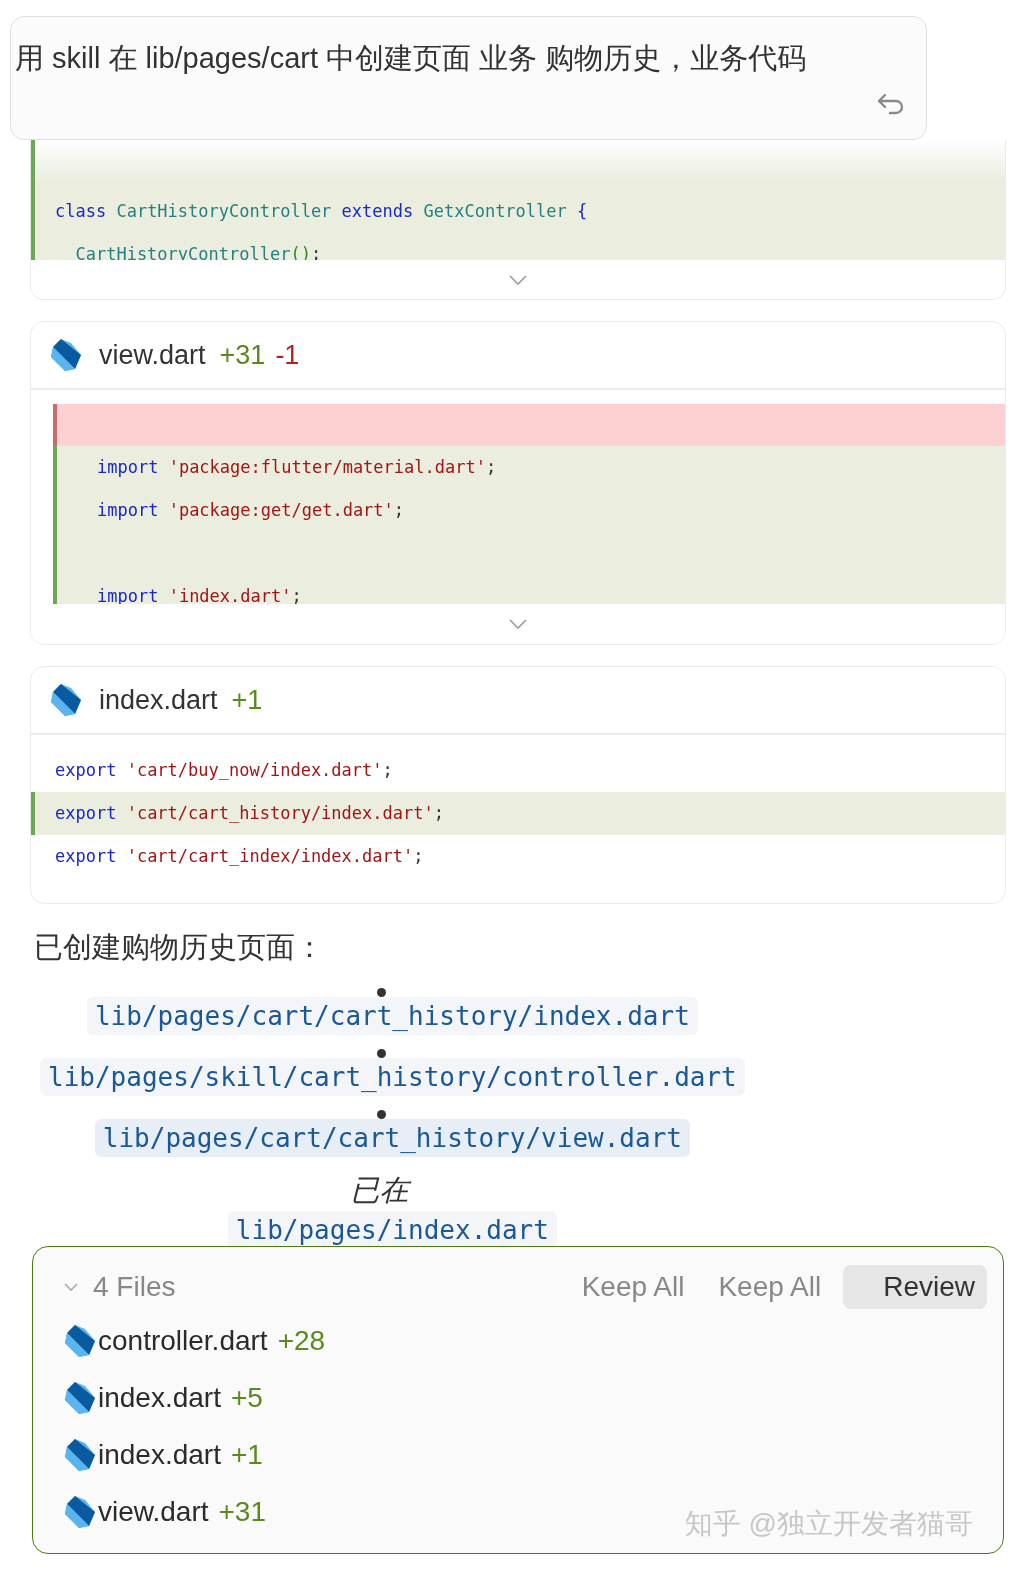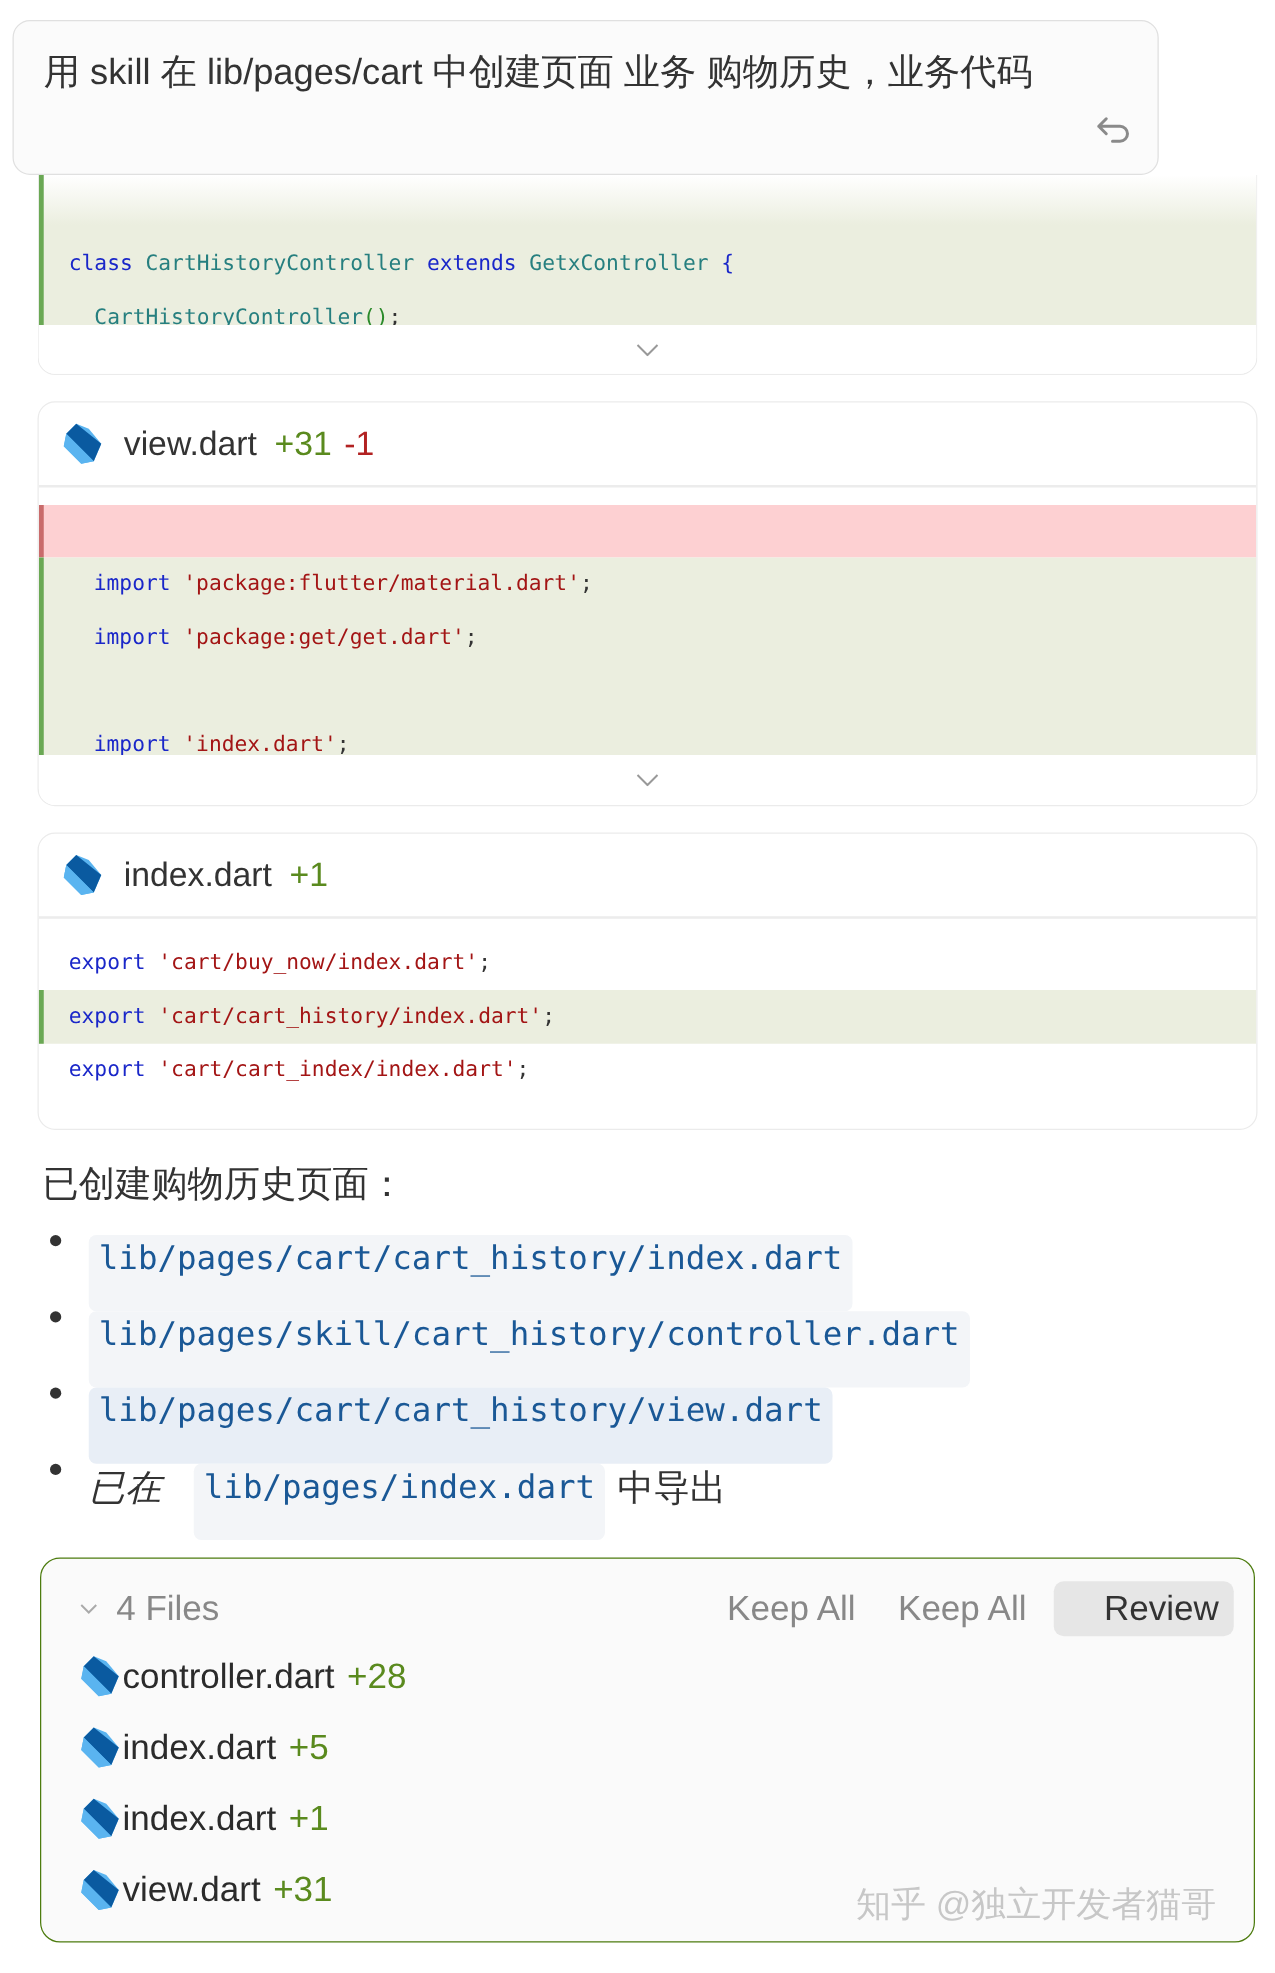--- a/index.html
+++ b/index.html
@@ -4,21 +4,21 @@
 <style>
   * { box-sizing: border-box; margin: 0; padding: 0; }
   body {
     width: 1020px; height: 1578px; background: #ffffff;
     font-family: "Liberation Sans", "DejaVu Sans", sans-serif;
     color: #2b2b2b; position: relative; overflow: hidden;
   }
   .prompt-box {
     position: absolute; left: 10px; top: 16px; width: 917px; height: 124px;
     border: 1px solid #e0e0e0; border-radius: 14px; background: #fbfbfb;
-    padding: 18px 24px; font-size: 29px; line-height: 47px; color: #333;
+    padding: 18px 4px; font-size: 29px; line-height: 47px; color: #333;
   }
   .undo-icon { position: absolute; right: 18px; bottom: 18px; width: 34px; height: 34px; }
   .card {
     position: absolute; left: 30px; width: 976px; border: 1px solid #ebebeb;
     border-radius: 14px; background: #fff; overflow: hidden;
   }
   .card-header {
     height: 68px; display: flex; align-items: center; padding-left: 16px;
     border-bottom: 2px solid #ececec; font-size: 27px;
   }
@@ -34,21 +34,21 @@
   .pun { color: #333; }
   .par { color: #2a8a2a; }
   .line { height: 43px; line-height: 43px; padding-left: 24px; white-space: pre; }
   .added-bg { background: #ebeedf; border-left: 4px solid #6aa854; padding-left: 20px; }
   .removed-bg { background: #fdd0d2; border-left: 4px solid #c96b6b; }
   .collapse-bar { height: 40px; display: flex; align-items: center; justify-content: center; background: #fff; }
   .chev { width: 18px; height: 10px; }
   .dart-icon { width: 36px; height: 36px; flex: none; }
   .summary-title { position: absolute; left: 34px; top: 928px; font-size: 29px; color: #333; }
   .bullets { position: absolute; left: 40px; top: 988px; }
-  .bullet { display: flex; height: 61px; font-size: 29px; color: #333; }
+  .bullet { display: flex; align-items: center; height: 61px; font-size: 29px; color: #333; flex-direction: column; }
   .dot { width: 9px; height: 9px; border-radius: 50%; background: #333; margin-right: 22px; }
   .inline-code {
     font-family: "DejaVu Sans Mono", "Liberation Mono", monospace; font-size: 26px;
     color: #1a5896; background: #f3f5f8; border-radius: 6px; padding: 4px 8px;
   }
   .inline-code.hl { background: #e8eef6; }
   .files-panel {
     position: absolute; left: 32px; top: 1246px; width: 972px; height: 308px;
     border: 1px solid #4d7c0f; border-radius: 16px; background: #fafafa;
   }
@@ -87,21 +87,21 @@
   <div class="card-header">
     <svg class="dart-icon" viewBox="0 0 36 36">
       <polygon points="14,2 24,6 34,18 28,32 18,34 4,20 6,10" fill="#5ab4f0"></polygon>
       <polygon points="6,10 14,2 34,18 28,32 20,24" fill="#0a5aa0"></polygon>
       <polygon points="6,10 20,24 28,32 18,34 4,20" fill="#5ab4f0"></polygon>
     </svg>
     <span class="fname">view.dart</span>
     <span class="add">+31</span>
     <span class="del">-1</span>
   </div>
-  <div class="code" style="height:214px; overflow:hidden; padding-top:14px;">
+  <div class="code" style="height:214px; overflow:hidden; padding-top:14px;margin-left:22px;">
     <div class="removed-bg" style="height:42px;"></div>
     <div class="added-bg" style="height:158px; overflow:hidden; padding-top:0;">
       <div class="line" style="padding-left:20px;"><span class="kw">import</span><span class="str"> 'package:flutter/material.dart'</span><span class="pun">;</span></div>
       <div class="line" style="padding-left:20px;"><span class="kw">import</span><span class="str"> 'package:get/get.dart'</span><span class="pun">;</span></div>
       <div class="line" style="padding-left:20px;"></div>
       <div class="line" style="padding-left:20px;"><span class="kw">import</span><span class="str"> 'index.dart'</span><span class="pun">;</span></div>
     </div>
   </div>
   <div class="collapse-bar">
     <svg class="chev" viewBox="0 0 18 10">

